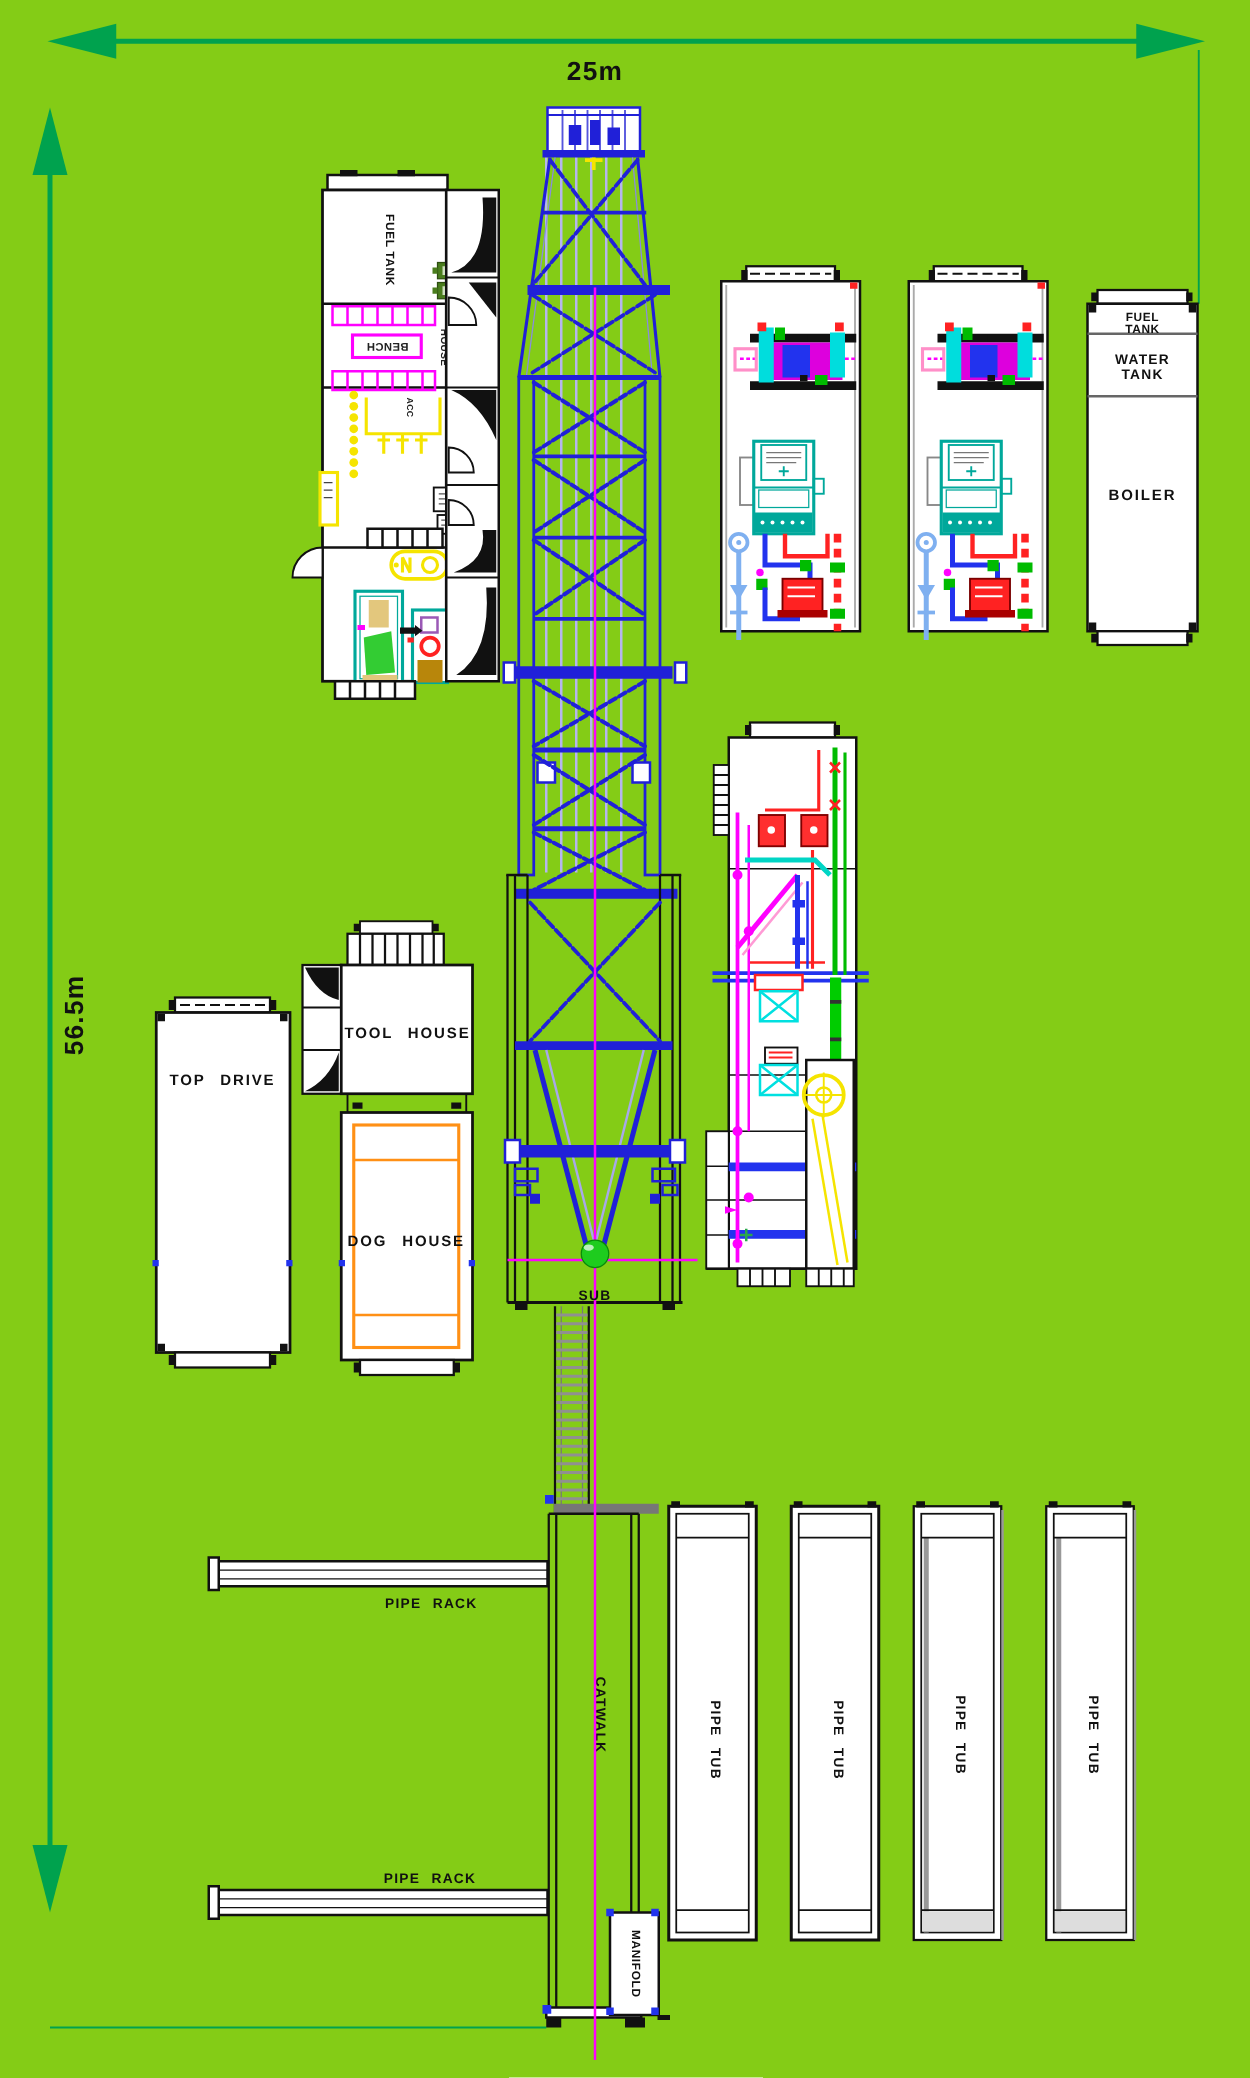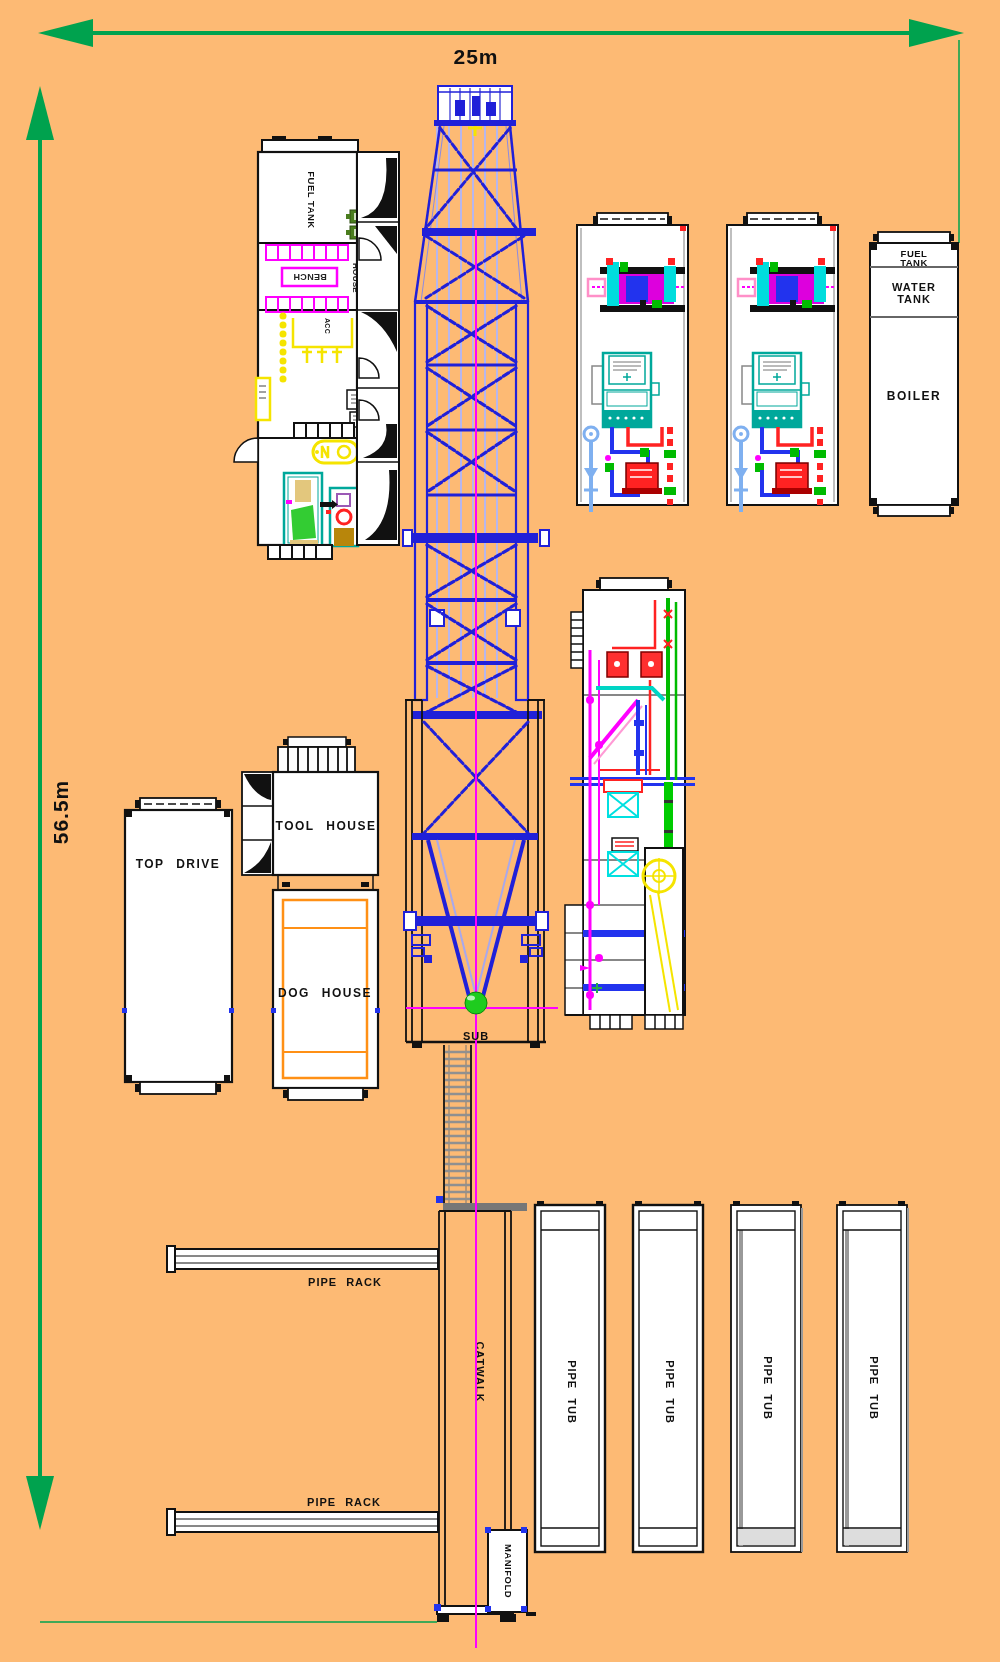--- a/index.html
+++ b/index.html
@@ -1,16 +1,16 @@
 <!DOCTYPE html>
 <html><head>
 <meta charset="utf-8">
 <style>
   html,body{margin:0;padding:0;background:#ffffff;}
-  #stage{width:1000px;height:1662px;position:relative;background:#fdba74;overflow:hidden;}
+  #stage{width:1000px;height:1662px;position:relative;background:#84cc16;overflow:hidden;}
   svg{display:block;}
   text{font-family:"Liberation Sans",sans-serif;fill:#111;}
   .dim{font-size:21px;font-weight:600;letter-spacing:1px;}
   .lbl{font-weight:700;}
   .lbl-lg{font-size:12px;letter-spacing:1.5px;word-spacing:7px;}
   .lbl-md{font-size:11px;letter-spacing:1px;word-spacing:5px;}
   .lbl-sm{font-size:9.5px;letter-spacing:.5px;}
   .lbl-xs{font-size:7px;letter-spacing:.3px;fill:#222;}
 </style>
 </head>

